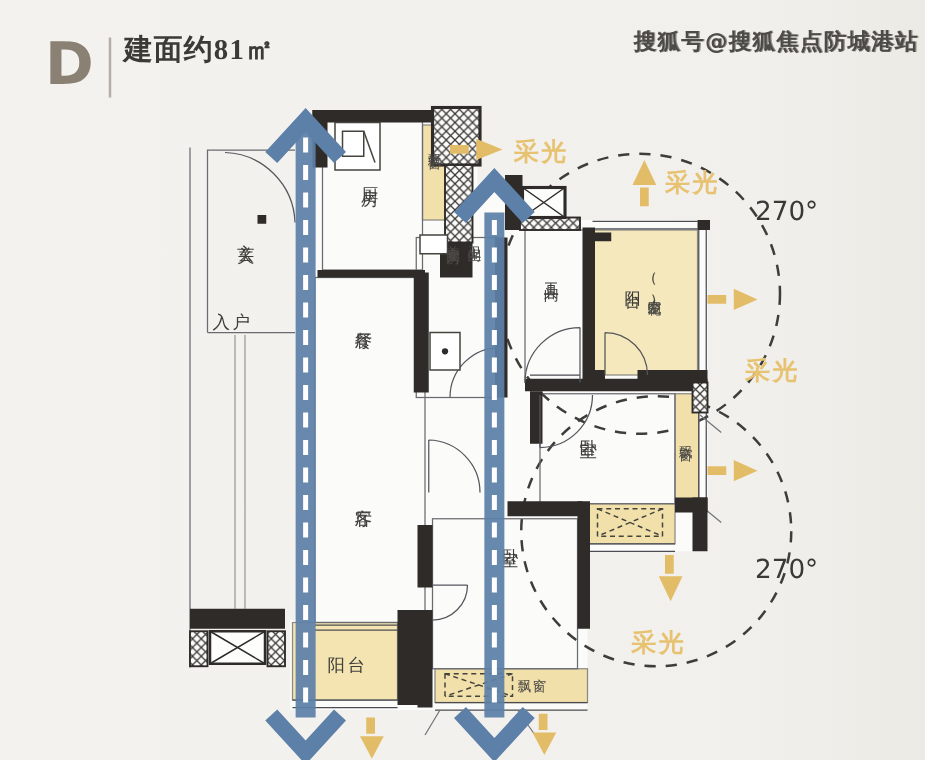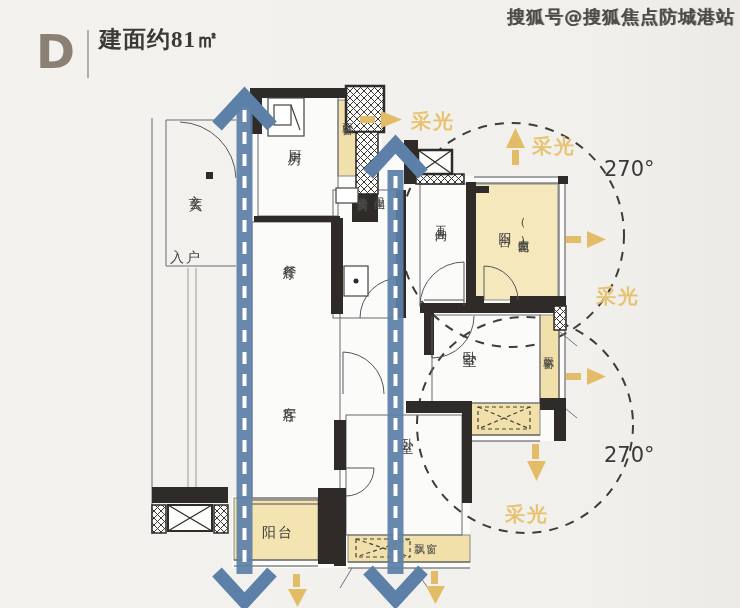--- a/index.html
+++ b/index.html
@@ -7,21 +7,21 @@
     position:relative;width:740px;height:608px;overflow:hidden;
     background:linear-gradient(90deg,#f4f2ee 0%,#f2f0ec 80%,#eceae5 100%);
     font-family:"DejaVu Sans","Liberation Sans",sans-serif;
   }
   .hdr{position:absolute;left:36px;top:26px;display:flex;align-items:flex-start;}
   .hdr .unit{font-size:47px;font-weight:bold;color:#8a8073;line-height:52px;}
   .hdr .divider{width:2px;height:48px;background:#b3afa7;margin:4px 10px 0 12px;}
   .hdr .lines{display:flex;flex-direction:row;font-family:Liberation Serif, serif;}
   .hdr .l1,.hdr .l2{font-size:23px;color:#3b3a37;font-weight:600;line-height:27px;letter-spacing:1px;}
   .wm{
-    position:absolute;top:5px;right:5px;font-size:18px;font-weight:bold;color:#403e3a;
+    position:absolute;top:21px;right:5px;font-size:18px;font-weight:bold;color:#403e3a;
     letter-spacing:1px;opacity:.92;text-shadow:1px 0 0 #8d8b86;
   }
   svg{position:absolute;left:0;top:0;}
   .v{writing-mode:vertical-rl;text-orientation:upright;}
   text{fill:#3e3d3a;}
   .roomlbl{font-size:14px;letter-spacing:2px;}
   .smlbl{font-size:11px;letter-spacing:1px;fill:#4a4945;}
   .gold{fill:#e7c271;font-size:20px;font-weight:bold;letter-spacing:2px;}
   .deg{font-size:21px;fill:#3a3937;}
 </style>

